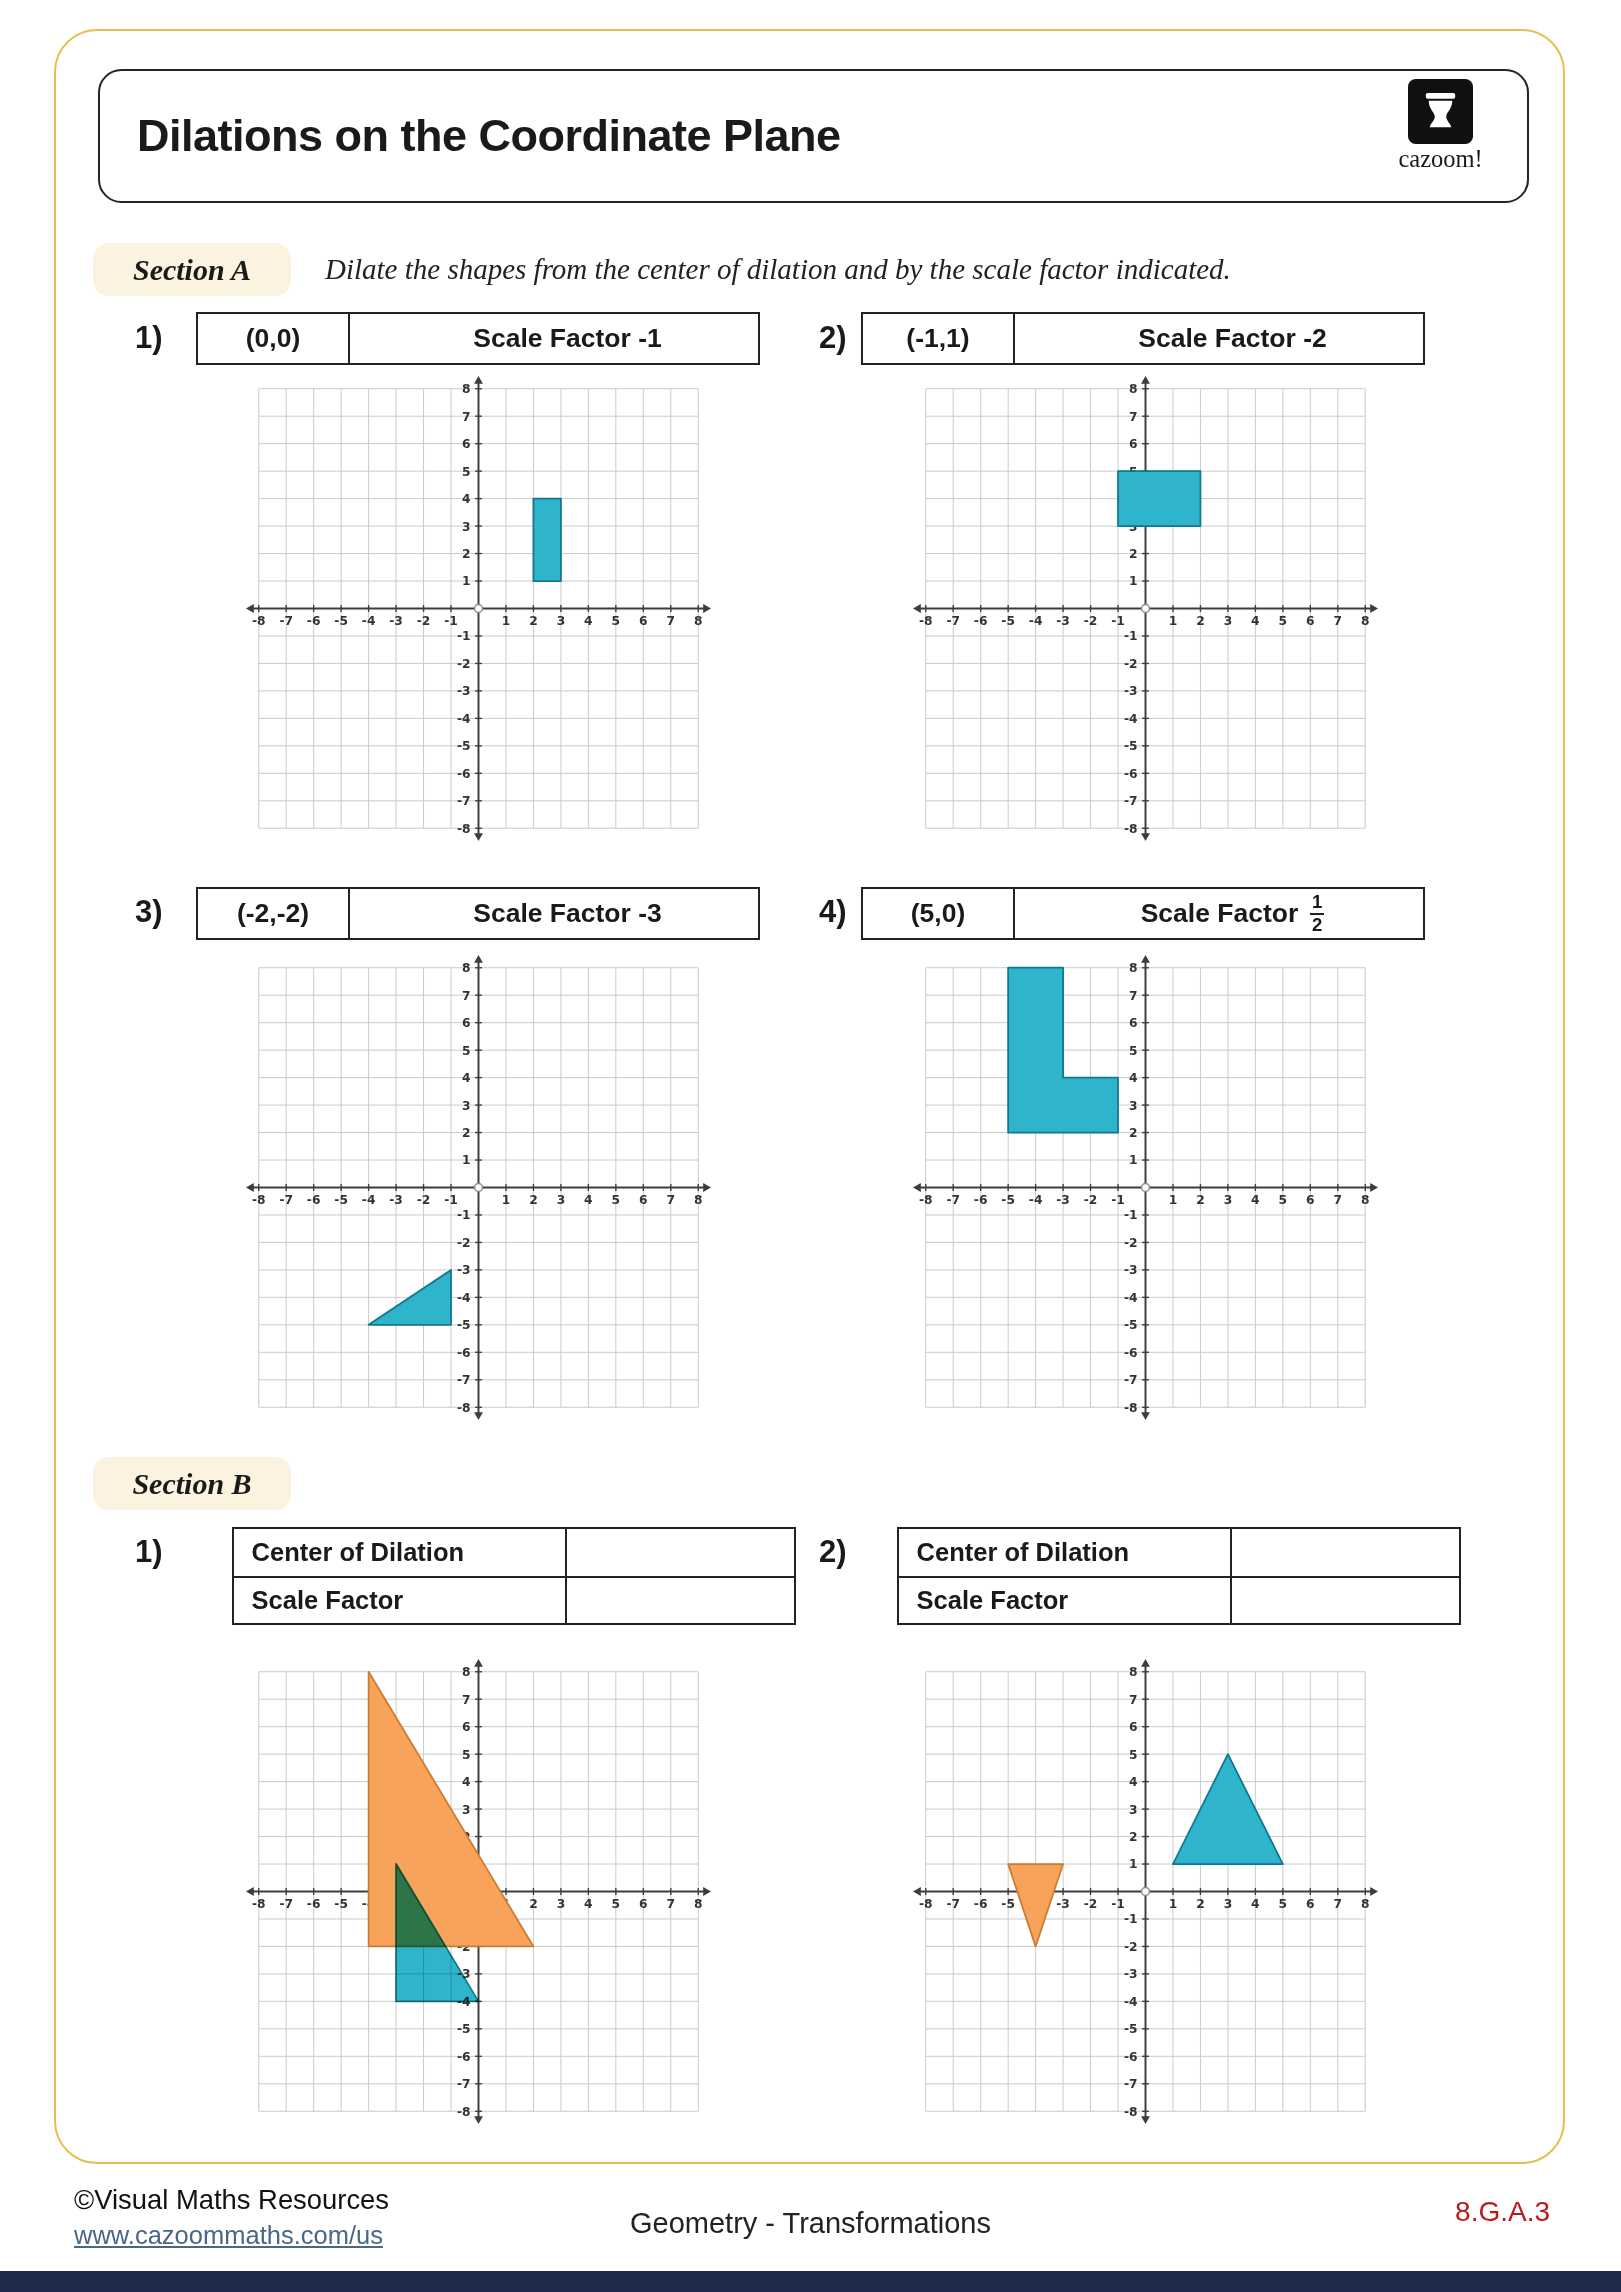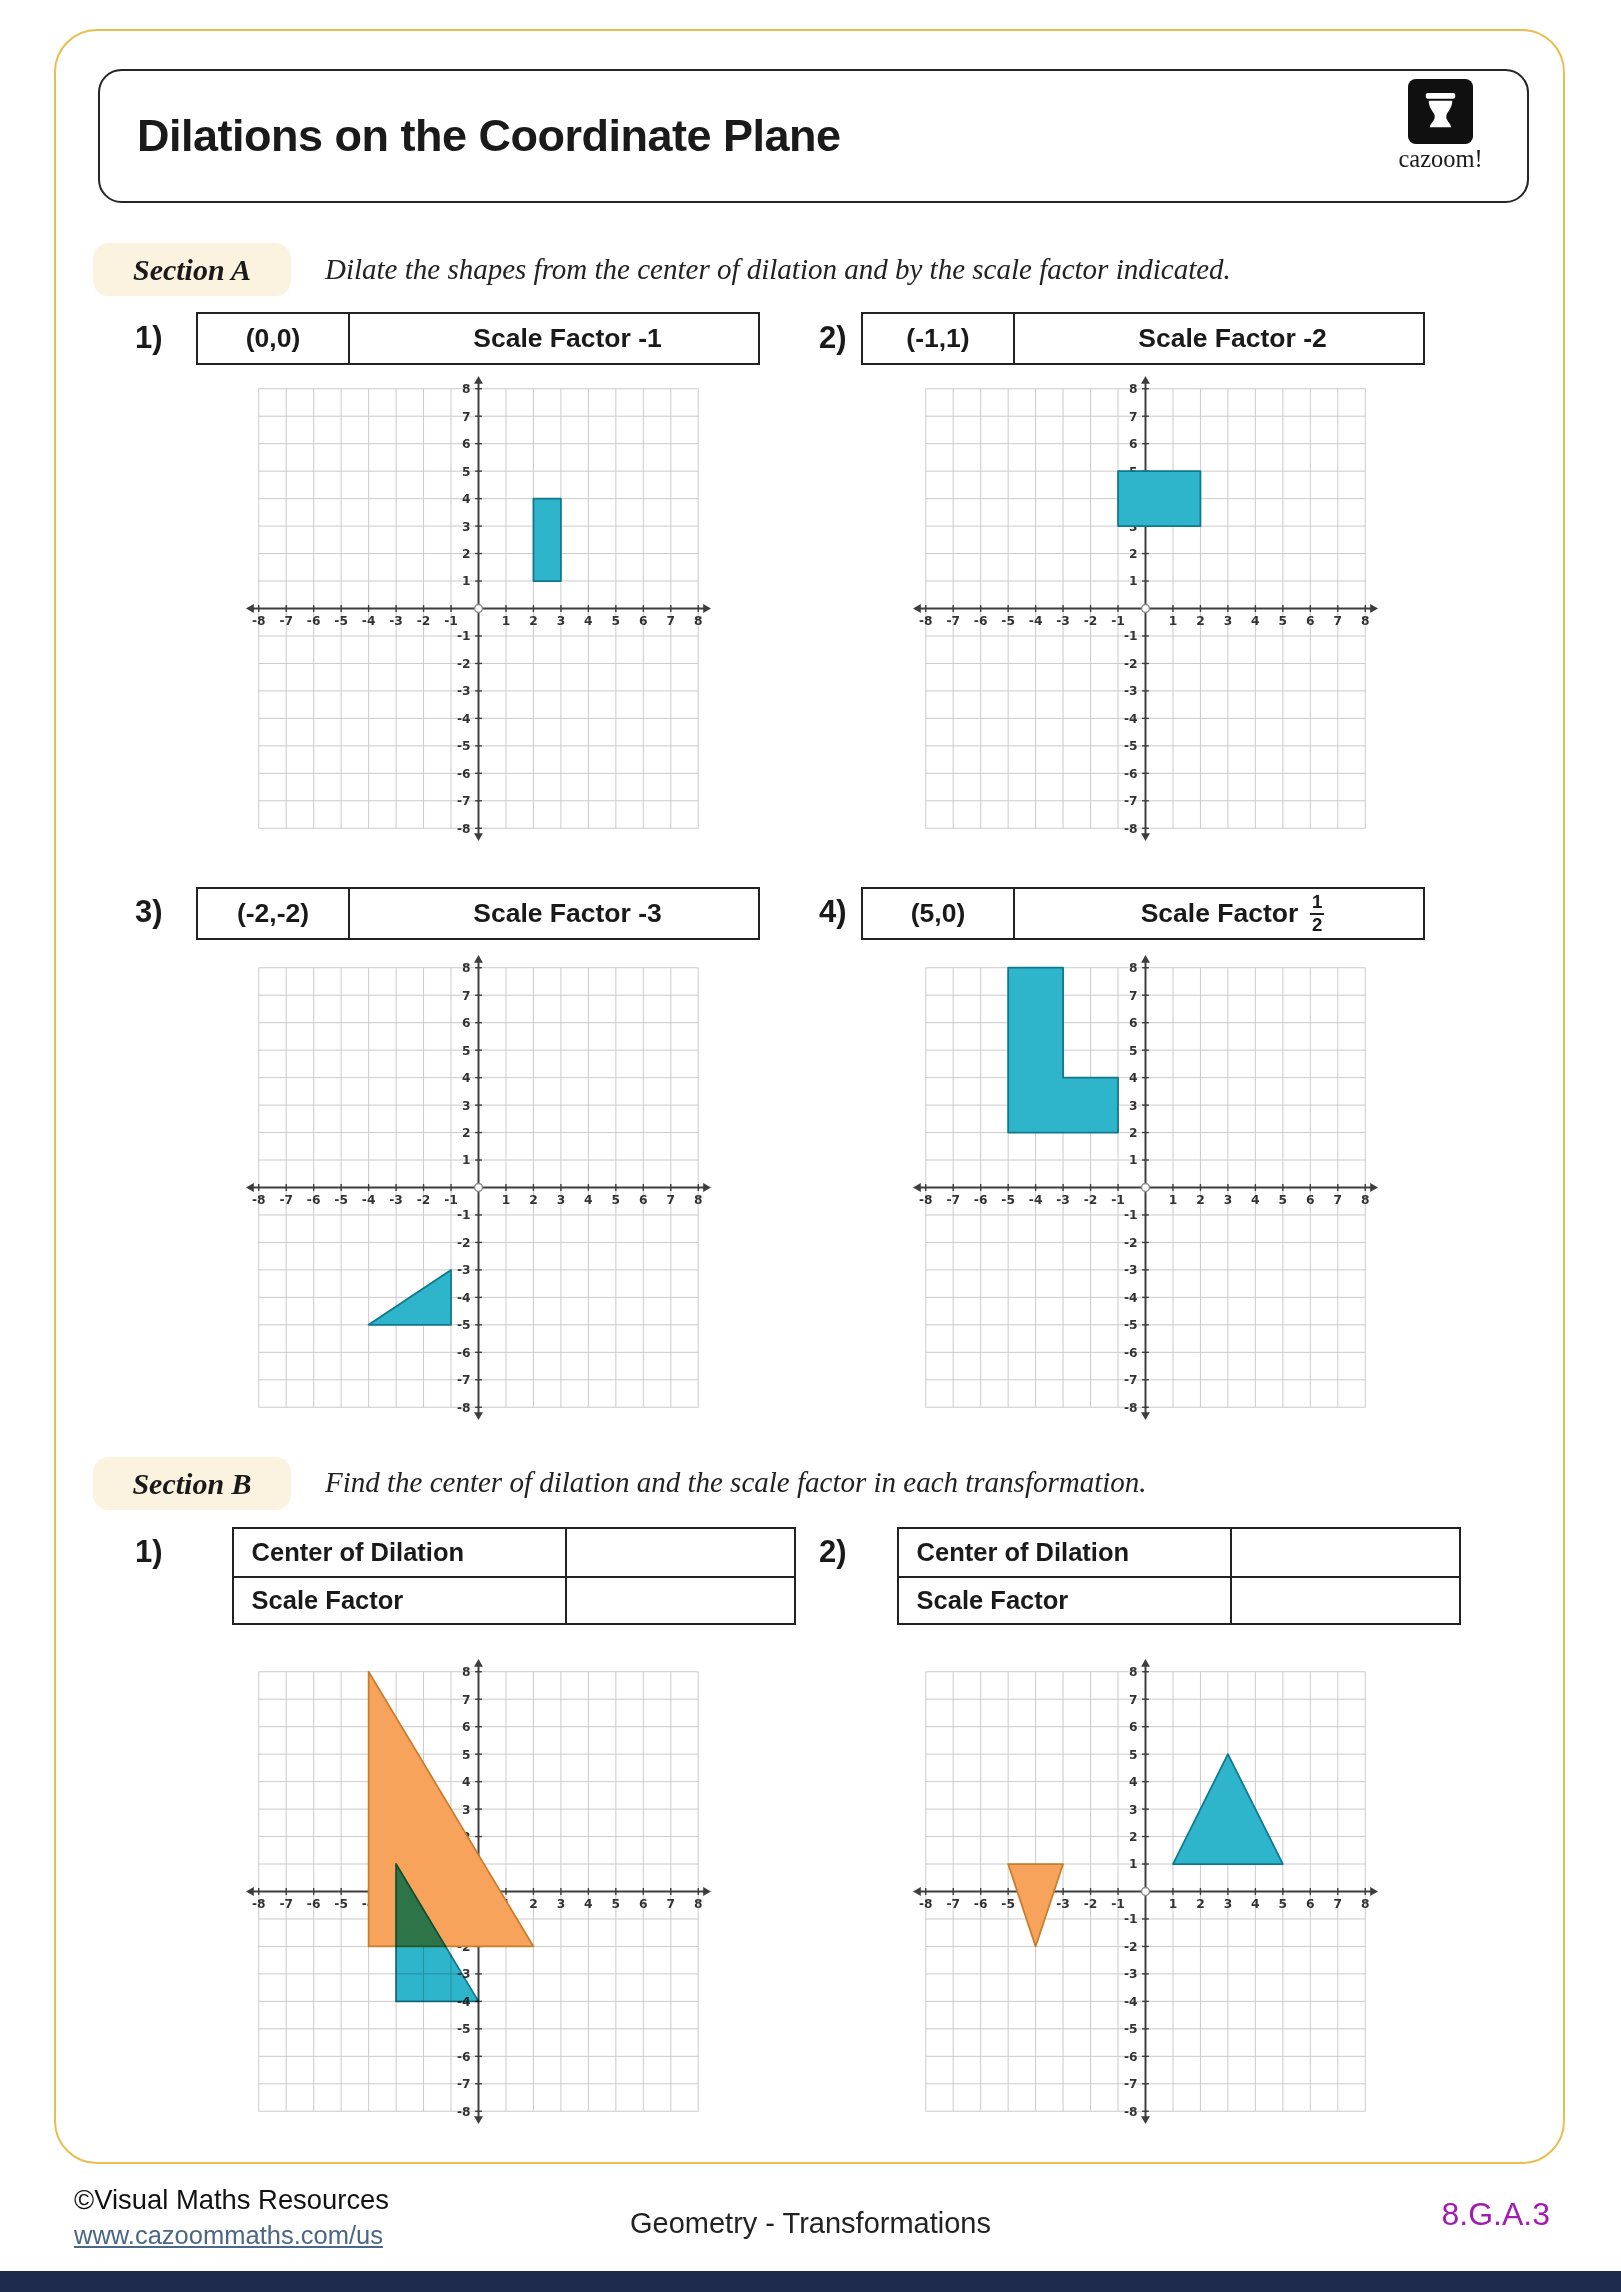--- a/index.html
+++ b/index.html
@@ -35,21 +35,21 @@
         border-right:2.5px solid #222;box-sizing:border-box;}
   .ans-label.r1{border-bottom:2.5px solid #222;}
   .ans-value{box-sizing:border-box;}
   .ans-value.r1{border-bottom:2.5px solid #222;}
   svg.grid{position:absolute;width:467px;height:467px;}
   svg.grid text{font-family:"DejaVu Sans",sans-serif;font-size:12.5px;font-weight:bold;fill:#333;}
   .f-copy{position:absolute;left:74px;top:2184px;font-size:27.4px;color:#111;}
   .f-url{position:absolute;left:74px;top:2221px;font-size:25.5px;}
   .f-url a{color:#4a6785;text-decoration:underline;cursor:pointer;}
   .f-center{position:absolute;left:0;top:2207px;width:100%;text-align:center;font-size:29px;color:#222;}
-  .f-code{position:absolute;right:71px;top:2196px;font-size:32px;color:#a21caf;}
+  .f-code{position:absolute;right:71px;top:2196px;font-size:28px;color:#b91c1c;}
   .bottom-bar{position:absolute;left:0;bottom:0;width:100%;height:21.6px;background:#1E2B4F;}
 </style>
 </head>
 <body>
 
 <div class="page">
 
   <div class="gold-border" style="border-color: rgb(234, 189, 79);"></div>
   <div class="bottom-bar" style="background: rgb(30, 43, 79);"></div>
 
@@ -525,21 +525,20 @@
       <text x="230" y="74.5" text-anchor="end" fill="#333333">6</text>
       <line x1="234.5" y1="42" x2="241.5" y2="42" stroke="#3D3D3D" stroke-width="1.4"></line>
       <text x="230" y="46.5" text-anchor="end" fill="#333333">7</text>
       <line x1="234.5" y1="14" x2="241.5" y2="14" stroke="#3D3D3D" stroke-width="1.4"></line>
       <text x="230" y="18.5" text-anchor="end" fill="#333333">8</text>
       <circle cx="238" cy="238" r="4" fill="#fff" stroke="#8a8a8a" stroke-width="1.5"></circle>
       <polygon points="98,14 154,14 154,126 210,126 210,182 98,182" fill="#2EB5CB" stroke="#10788C" stroke-width="1.8" stroke-linejoin="round"></polygon>
     </svg>
 
   <div class="section-pill" style="top:1457px">Section B</div>
-  <div class="instruction" style="top:1466px">Find the center of dilation and the scale factor in each transformation.</div>
 
   <div class="pnum" style="left:135px;top:1534px">1)</div>
   <div class="ans-table" style="left:196px;top:1527px">
     <div class="ans-label r1">Center of Dilation</div>
     <div class="ans-value r1"></div>
     <div class="ans-label">Scale Factor</div>
     <div class="ans-value"></div>
   </div>
   <svg class="grid" style="left:245px;top:1658px" viewBox="0 0 476 476">
       <line x1="14" y1="14" x2="14" y2="462" stroke="#CACACA" stroke-width="1"></line>

